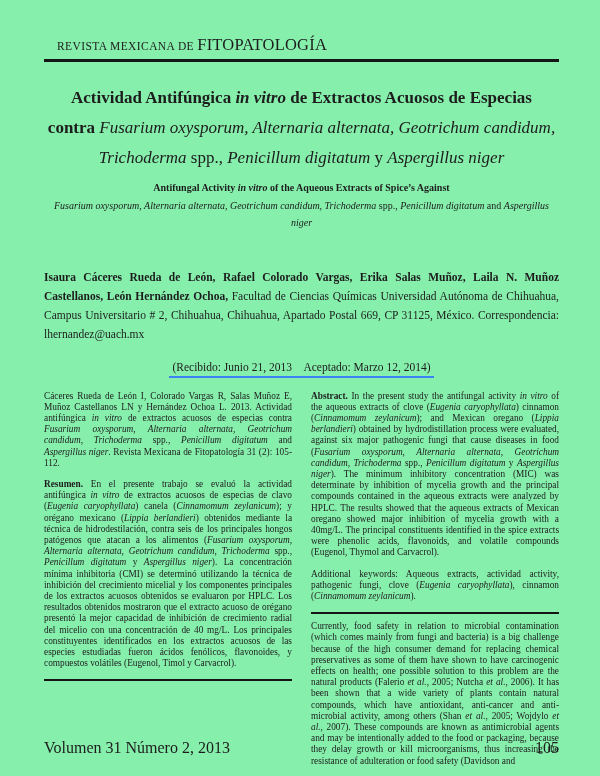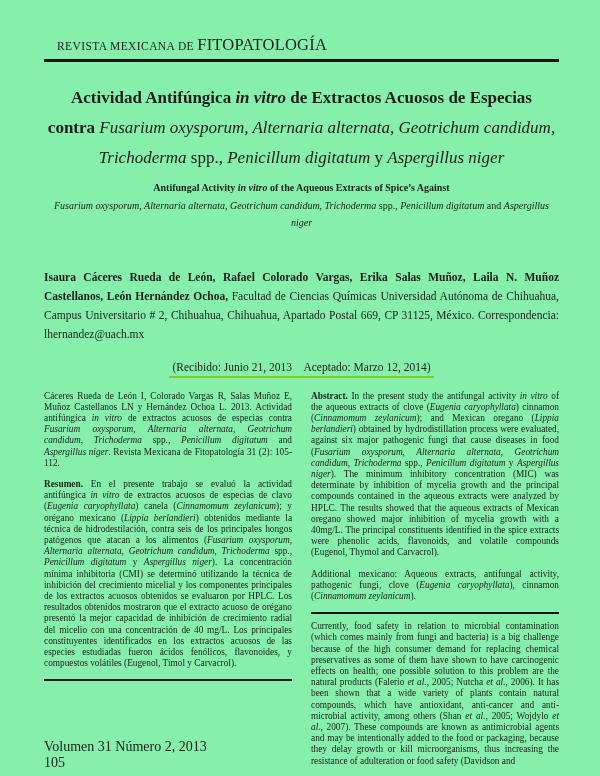--- a/index.html
+++ b/index.html
@@ -62,21 +62,21 @@
   }
 
   .received-row {
     margin-top: 13px;
     text-align: center;
   }
   .received {
     display: inline-block;
     font-size: 11.5px;
     padding: 0 3px 3px;
-    border-bottom: 2px solid #84cc16;
+    border-bottom: 2px solid #3b82f6;
     white-space: pre;
   }
 
   .columns {
     display: flex;
     gap: 19px;
     margin-top: 13px;
   }
   .col {
     flex: 1 1 0;
@@ -93,22 +93,21 @@
     margin: 1px 0 7px;
   }
 
   .page-footer {
     position: absolute;
     left: 44px;
     right: 41px;
     top: 739px;
     display: flex;
     justify-content: space-between;
-    font-size: 14px;
-    flex-direction: column;
+    font-size: 16px;
   }
 </style>
 </head>
 <body>
 
 <div class="page">
 
   <div class="masthead">
     <span class="m-prefix">REVISTA MEXICANA DE </span><span class="m-name">FITOPATOLOGÍA</span>
   </div>
@@ -130,21 +129,21 @@
   <div class="columns">
 
     <div class="col">
       <p class="para"><span class="s-n">Cáceres Rueda de León I, Colorado Vargas R, Salas Muñoz E, Muñoz Castellanos LN y Hernández Ochoa L. 2013. Actividad antifúngica </span><span class="s-i">in vitro</span><span class="s-n"> de extractos acuosos de especias contra </span><span class="s-i">Fusarium oxysporum, Alternaria alternata, Geotrichum candidum, Trichoderma</span><span class="s-n"> spp., </span><span class="s-i">Penicillum digitatum</span><span class="s-n"> and </span><span class="s-i">Aspergillus niger</span><span class="s-n">. Revista Mexicana de Fitopatología 31 (2): 105-112.</span></p>
       <p class="para"><span class="s-b">Resumen.</span><span class="s-n"> En el presente trabajo se evaluó la actividad antifúngica </span><span class="s-i">in vitro</span><span class="s-n"> de extractos acuosos de especias de clavo (</span><span class="s-i">Eugenia caryophyllata</span><span class="s-n">) canela (</span><span class="s-i">Cinnamomum zeylanicum</span><span class="s-n">); y orégano mexicano (</span><span class="s-i">Lippia berlandieri</span><span class="s-n">) obtenidos mediante la técnica de hidrodestilación, contra seis de los principales hongos patógenos que atacan a los alimentos (</span><span class="s-i">Fusarium oxysporum, Alternaria alternata, Geotrichum candidum, Trichoderma</span><span class="s-n"> spp., </span><span class="s-i">Penicillum digitatum</span><span class="s-n"> y </span><span class="s-i">Aspergillus niger</span><span class="s-n">). La concentración mínima inhibitoria (CMI) se determinó utilizando la técnica de inhibición del crecimiento micelial y los componentes principales de los extractos acuosos obtenidos se evaluaron por HPLC. Los resultados obtenidos mostraron que el extracto acuoso de orégano presentó la mejor capacidad de inhibición de crecimiento radial del micelio con una concentración de 40 mg/L. Los principales constituyentes identificados en los extractos acuosos de las especies estudiadas fueron ácidos fenólicos, flavonoides, y compuestos volátiles (Eugenol, Timol y Carvacrol).</span></p>
       <div class="col-rule"></div>
     </div>
 
     <div class="col">
       <p class="para"><span class="s-b">Abstract.</span><span class="s-n"> In the present study the antifungal activity </span><span class="s-i">in vitro</span><span class="s-n"> of the aqueous extracts of clove (</span><span class="s-i">Eugenia caryophyllata</span><span class="s-n">) cinnamon (</span><span class="s-i">Cinnamomum zeylanicum</span><span class="s-n">); and Mexican oregano (</span><span class="s-i">Lippia berlandieri</span><span class="s-n">) obtained by hydrodistillation process were evaluated, against six major pathogenic fungi that cause diseases in food (</span><span class="s-i">Fusarium oxysporum, Alternaria alternata, Geotrichum candidum, Trichoderma</span><span class="s-n"> spp., </span><span class="s-i">Penicillum digitatum</span><span class="s-n"> y </span><span class="s-i">Aspergillus niger</span><span class="s-n">). The minimum inhibitory concentration (MIC) was determinate by inhibition of mycelia growth and the principal compounds contained in the aqueous extracts were analyzed by HPLC. The results showed that the aqueous extracts of Mexican oregano showed major inhibition of mycelia growth with a 40mg/L. The principal constituents identified in the spice extracts were phenolic acids, flavonoids, and volatile compounds (Eugenol, Thymol and Carvacrol).</span></p>
-      <p class="para"><span class="s-n">Additional mexicano: Aqueous extracts, antifungal activity, pathogenic fungi, clove (</span><span class="s-i">Eugenia caryophyllata</span><span class="s-n">), cinnamon (</span><span class="s-i">Cinnamomum zeylanicum</span><span class="s-n">).</span></p>
+      <p class="para"><span class="s-n">Additional keywords: Aqueous extracts, actividad activity, pathogenic fungi, clove (</span><span class="s-i">Eugenia caryophyllata</span><span class="s-n">), cinnamon (</span><span class="s-i">Cinnamomum zeylanicum</span><span class="s-n">).</span></p>
       <div class="col-rule"></div>
       <p class="para"><span class="s-n">Currently, food safety in relation to microbial contamination (which comes mainly from fungi and bacteria) is a big challenge because of the high consumer demand for replacing chemical preservatives as some of them have shown to have carcinogenic effects on health; one possible solution to this problem are the natural products (Falerio </span><span class="s-i">et al.</span><span class="s-n">, 2005; Nutcha </span><span class="s-i">et al.</span><span class="s-n">, 2006). It has been shown that a wide variety of plants contain natural compounds, which have antioxidant, anti-cancer and anti-microbial activity, among others (Shan </span><span class="s-i">et al.</span><span class="s-n">, 2005; Wojdylo </span><span class="s-i">et al.</span><span class="s-n">, 2007). These compounds are known as antimicrobial agents and may be intentionally added to the food or packaging, because they delay growth or kill microorganisms, thus increasing the resistance of adulteration or food safety (Davidson and</span></p>
     </div>
 
   </div>
 
   <div class="page-footer">
     <span>Volumen 31 Número 2, 2013</span>
     <span>105</span>
   </div>

